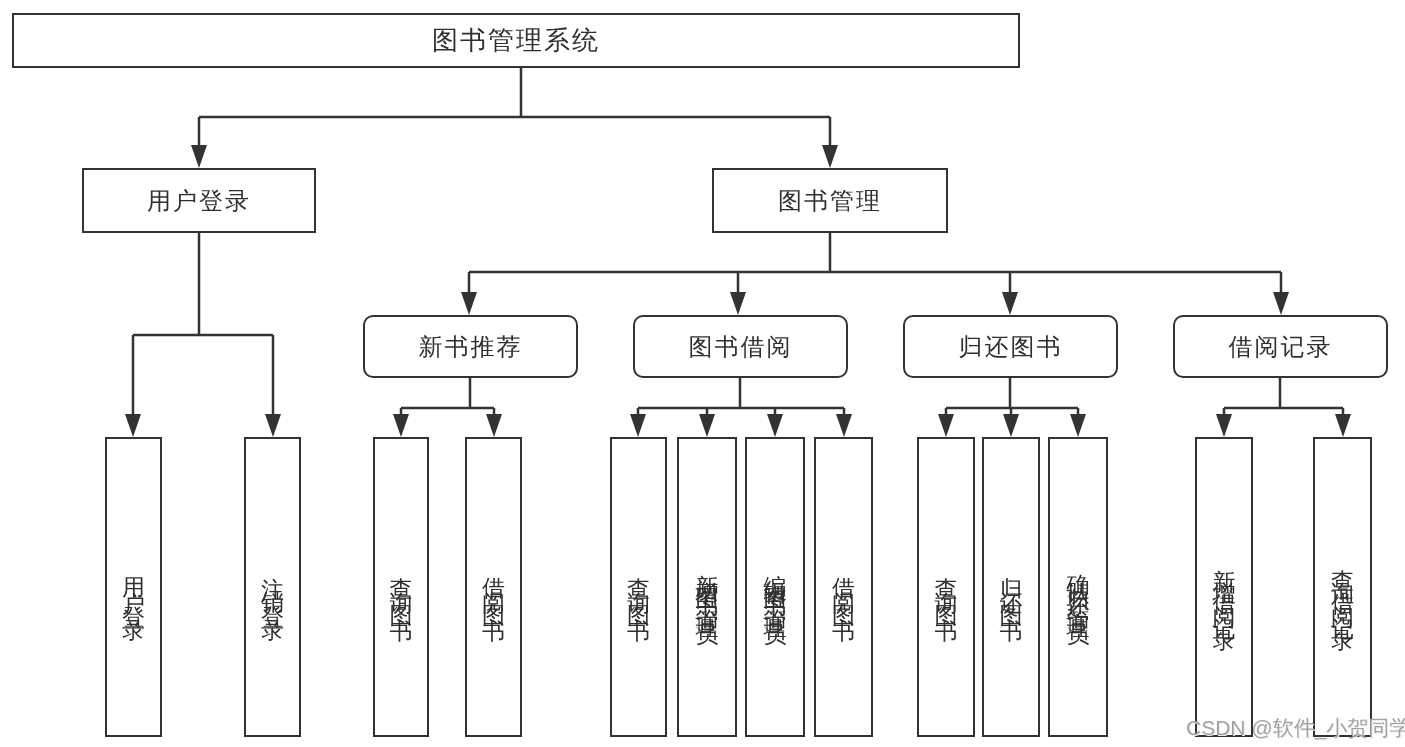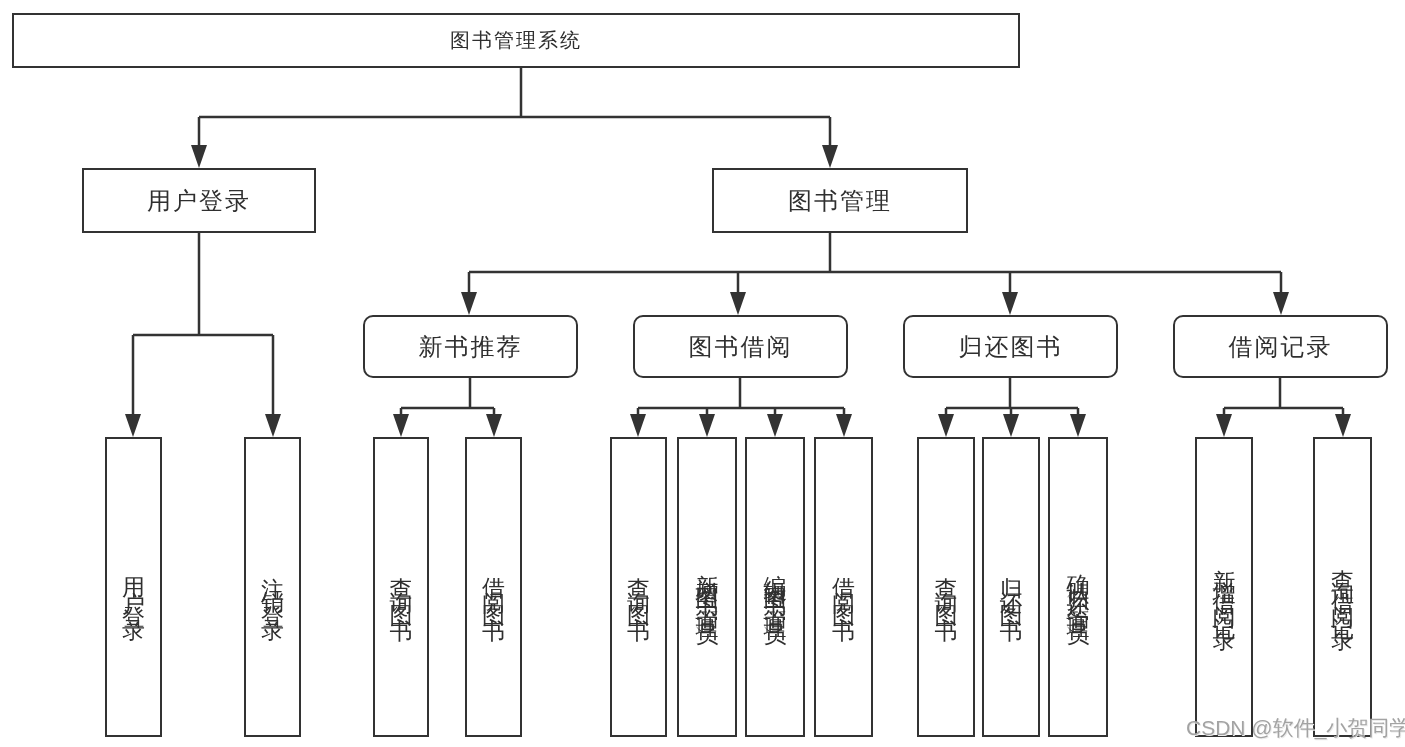--- a/index.html
+++ b/index.html
@@ -39,25 +39,25 @@
     justify-content: center;
     z-index: 2;
   }
   .box .lbl {
     color: var(--text);
     font-size: 24px;
     letter-spacing: 2px;
     white-space: nowrap;
   }
   .lvl1 { left: 12px;  top: 13px;  width: 1008px; height: 55px; }
-  .lvl1 .lbl { font-size: 20px; font-family: Liberation Serif, serif; }
+  .lvl1 .lbl { font-size: 26px; font-family: Liberation Serif, serif; }
 
   .lvl2 { top: 168px; height: 65px; }
   .b-login { left: 82px;  width: 234px; }
-  .b-mgmt  { left: 712px; width: 256px; }
+  .b-mgmt  { left: 712px; width: 236px; }
 
   .lvl3 { top: 315px; height: 63px; width: 215px; border-radius: 10px; }
   .b-newbook { left: 363px; }
   .b-borrow  { left: 633px; }
   .b-current { left: 903px; }
   .b-records { left: 1173px; text-align: center; }
 
   .vbox { top: 437px; height: 300px; }
   .vbox .lbl {
     writing-mode: vertical-lr;

